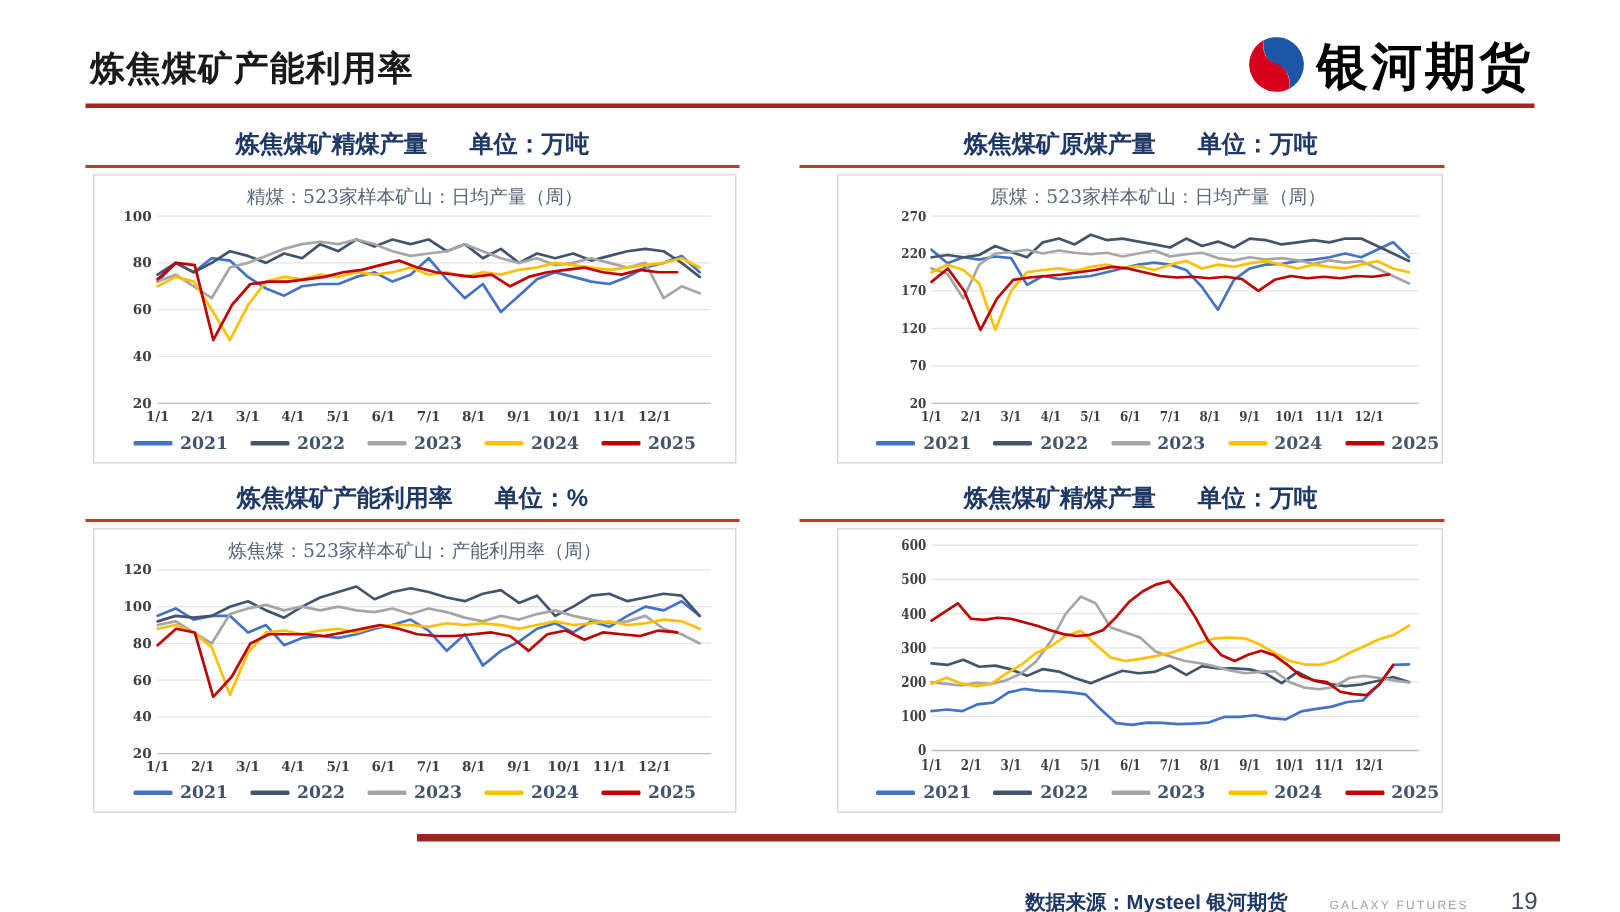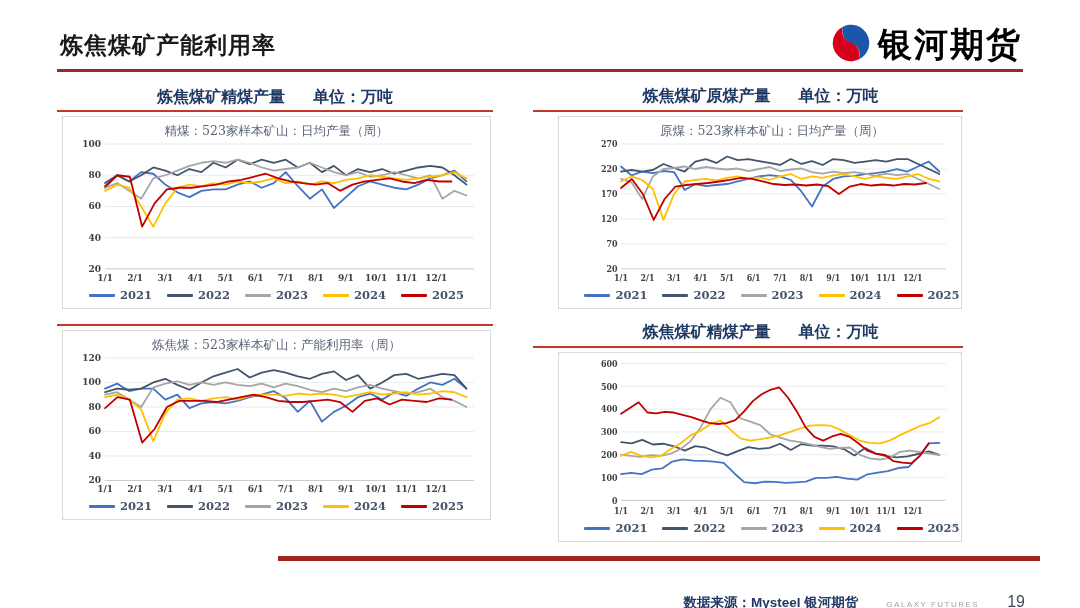--- a/index.html
+++ b/index.html
@@ -179,20 +179,23 @@
           </span>
           <span class="lg-item">
             <span class="lg-line" style="background: rgb(192, 0, 0);"></span>
             <span class="lg-label">2025</span>
           </span>
         </div>
     </div>
   </section>
 
   <section class="block block-bl">
+    <div class="block-title">
+      <span>炼焦煤矿产能利用率</span><span class="unit">单位：%</span>
+    </div>
     <div class="title-rule"></div>
     <div class="panel">
       <div class="chart-subtitle">炼焦煤：523家样本矿山：产能利用率（周）</div>
       <svg class="chart" preserveAspectRatio="none" viewBox="0 0 410 145">
           <line x1="34" x2="402" y1="129" y2="129" stroke="#bdbdbd" stroke-width="0.8"></line>
           <text x="30" y="132" text-anchor="end" class="tick">20</text>
           <line x1="34" x2="402" y1="104.2" y2="104.2" stroke="#e4e4e4" stroke-width="0.8"></line>
           <text x="30" y="107.2" text-anchor="end" class="tick">40</text>
           <line x1="34" x2="402" y1="79.39999999999999" y2="79.39999999999999" stroke="#e4e4e4" stroke-width="0.8"></line>
           <text x="30" y="82.39999999999999" text-anchor="end" class="tick">60</text>

